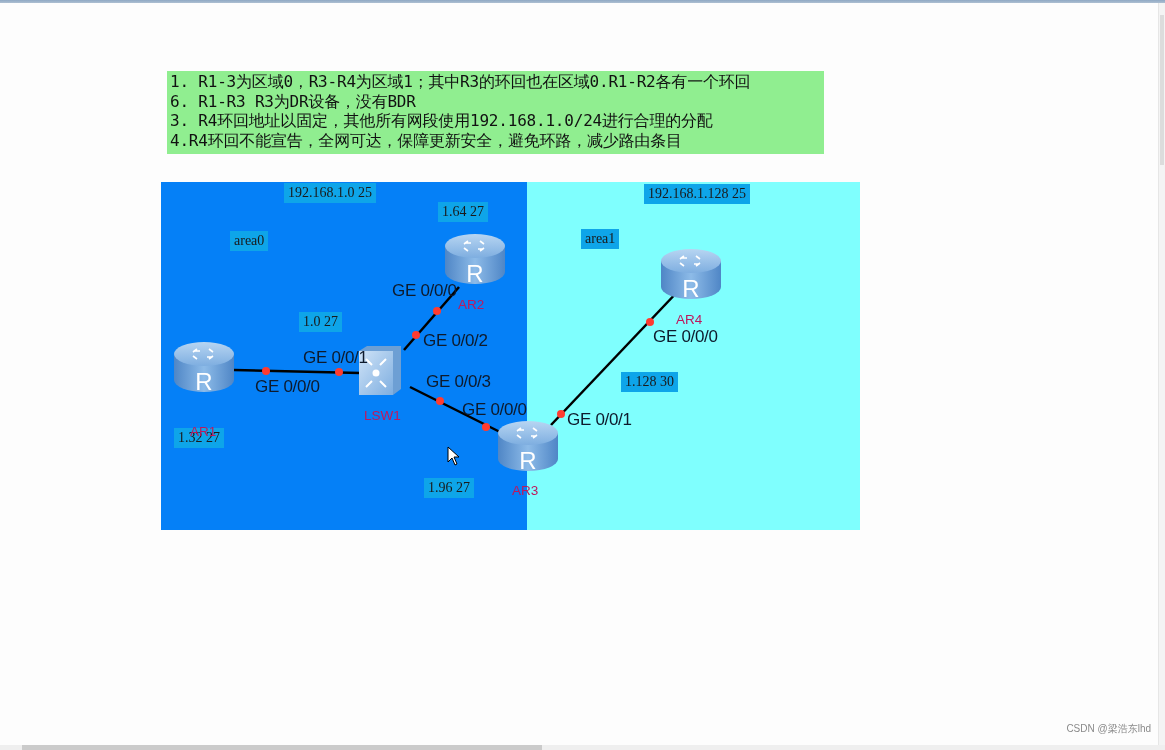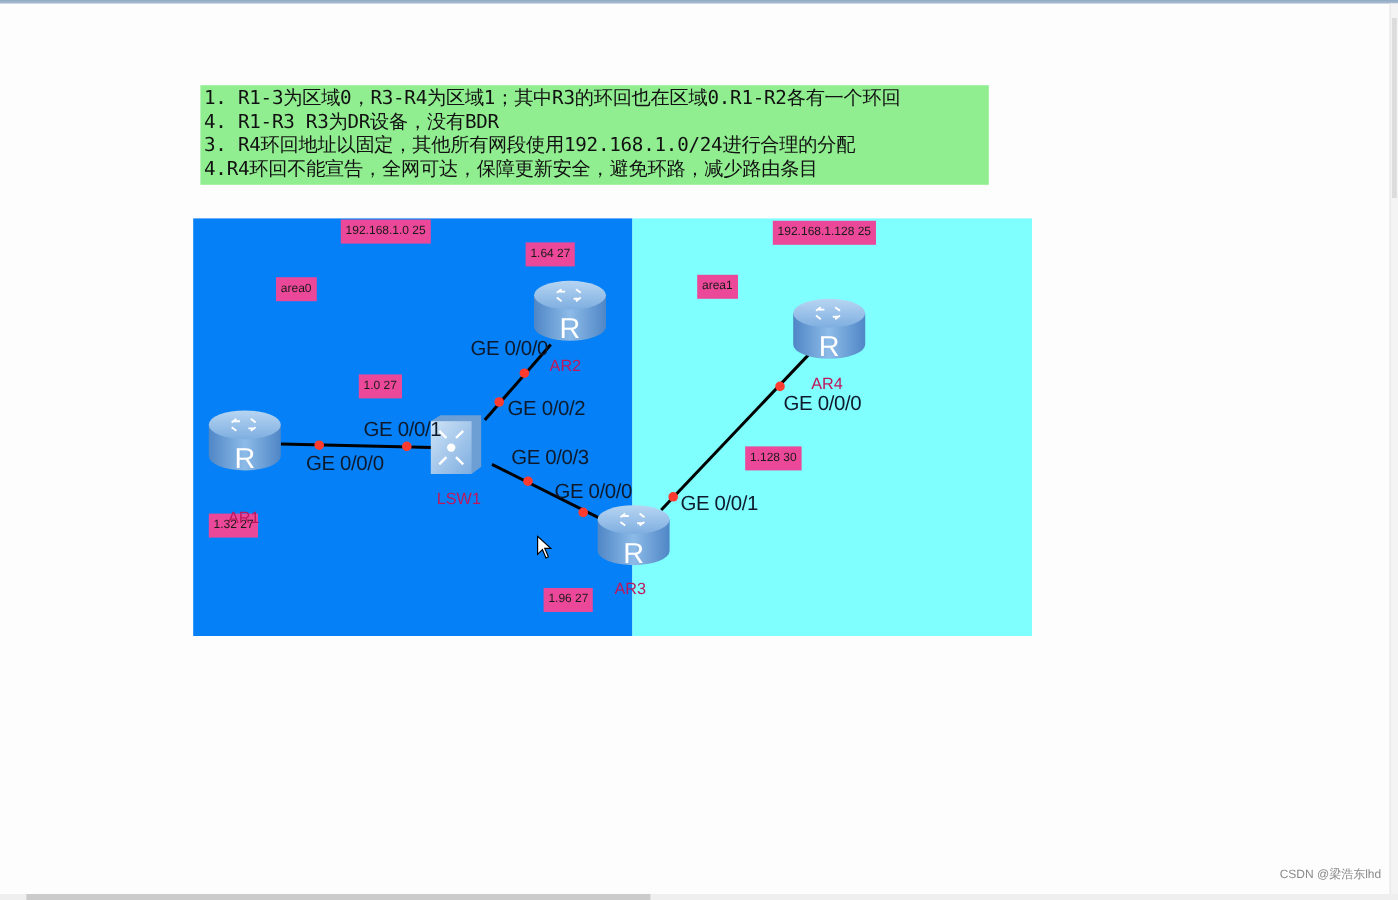--- a/index.html
+++ b/index.html
@@ -15,39 +15,39 @@
   .hscroll .thumb { position: absolute; left: 22px; top: 0; width: 520px; height: 5px; background: #cbcbcb; }
 
   .req-box { position: absolute; left: 167px; top: 71px; width: 657px; height: 83px;
     background: #90ee90; font-family: "DejaVu Sans Mono", monospace; font-size: 16px; line-height: 19.5px;
     color: #111; padding: 1px 0 0 3px; box-sizing: border-box; white-space: nowrap; }
   .req-box div { letter-spacing: -0.2px; }
 
   .area0 { position: absolute; left: 161px; top: 182px; width: 366px; height: 348px; background: #0580f7; }
   .area1 { position: absolute; left: 527px; top: 182px; width: 333px; height: 348px; background: #7ffffe; }
 
-  .tag { position: absolute; background: #ec4899; font-family: Liberation Sans, sans-serif; font-size: 10px;
+  .tag { position: absolute; background: #0ea5e9; font-family: Liberation Serif, serif; font-size: 14px;
     color: #1a1a1a; line-height: 20px; height: 20px; padding: 0 4px; white-space: nowrap; }
 
   .port { position: absolute; font-family: "Liberation Sans", sans-serif; font-size: 17px; color: #0e1a2c; white-space: nowrap; letter-spacing: -0.3px; }
   .devlabel { position: absolute; font-family: "Liberation Sans", sans-serif; font-size: 13.5px; color: #be185d; white-space: nowrap; }
 
   svg.links { position: absolute; left: 0; top: 0; width: 1165px; height: 750px; pointer-events: none; }
   .device { position: absolute; }
   .watermark { position: absolute; right: 14px; top: 722px; font-family: "Liberation Sans", sans-serif; font-size: 10px; color: #8a8a8a; }
   .cursor { position: absolute; left: 447px; top: 446px; }
 </style>
 </head>
 <body>
 
 <div class="topbar"></div>
 
 <div class="req-box">
   <div>1. R1-3为区域0，R3-R4为区域1；其中R3的环回也在区域0.R1-R2各有一个环回</div>
-  <div>4. R1-R3 R3为DR设备，没有BDR</div>
+  <div>6. R1-R3 R3为DR设备，没有BDR</div>
   <div>3. R4环回地址以固定，其他所有网段使用192.168.1.0/24进行合理的分配</div>
   <div>4.R4环回不能宣告，全网可达，保障更新安全，避免环路，减少路由条目</div>
 </div>
 
 <div class="area0"></div>
 <div class="area1"></div>
 
 <svg class="links">
   <line x1="234" y1="370" x2="360" y2="373" stroke="#000" stroke-width="2.5"></line>
   <line x1="459" y1="287" x2="404" y2="350" stroke="#000" stroke-width="2.5"></line>
@@ -63,21 +63,21 @@
     <circle cx="561" cy="414" r="4"></circle>
     <circle cx="650" cy="322" r="4"></circle>
   </g>
 </svg>
 
 <div class="tag" style="left:284px; top:183px;">192.168.1.0 25</div>
 <div class="tag" style="left:438px; top:202px;">1.64 27</div>
 <div class="tag" style="left:230px; top:231px;">area0</div>
 <div class="tag" style="left:299px; top:312px;">1.0 27</div>
 <div class="tag" style="left:174px; top:428px;">1.32 27</div>
-<div class="tag" style="left:424px; top:490px;margin-left:29px;">1.96 27</div>
+<div class="tag" style="left:424px; top:478px;">1.96 27</div>
 <div class="tag" style="left:644px; top:184px;">192.168.1.128 25</div>
 <div class="tag" style="left:581px; top:229px;">area1</div>
 <div class="tag" style="left:621px; top:372px;">1.128 30</div>
 
 <div class="device" style="left:173px; top:340px;">
   <svg width="62" height="54">
     <defs>
       <linearGradient id="rside" x1="0" x2="1">
           <stop offset="0" stop-color="#4f86c6"></stop>
           <stop offset="0.5" stop-color="#8dbbe8"></stop>

